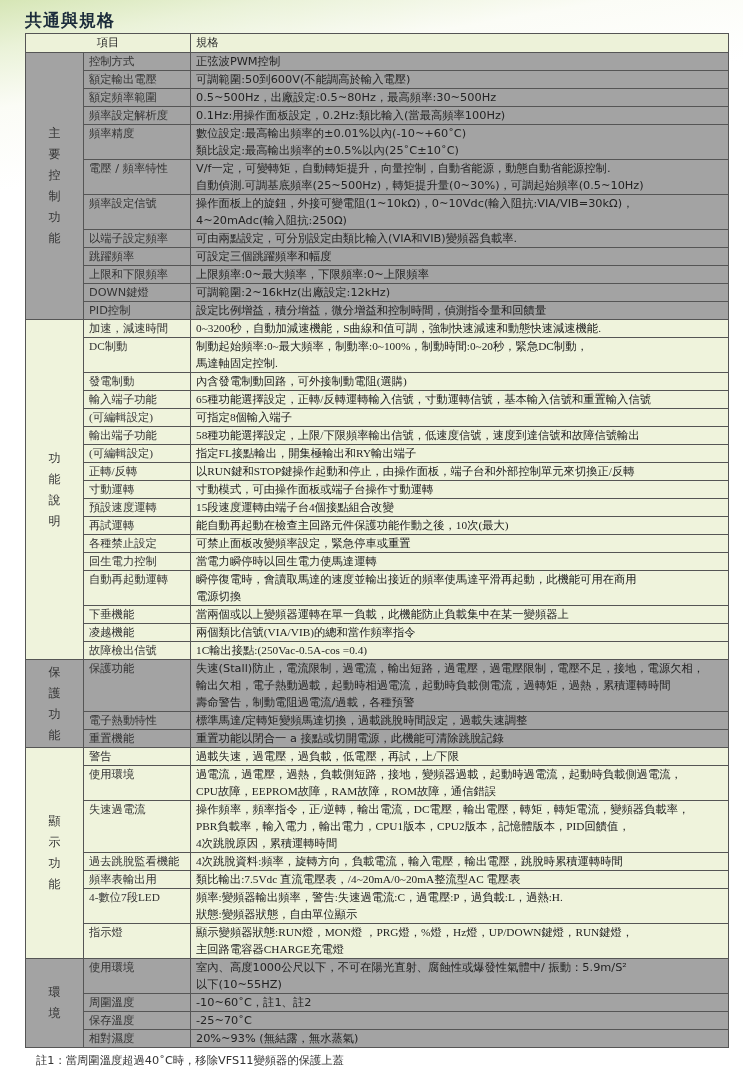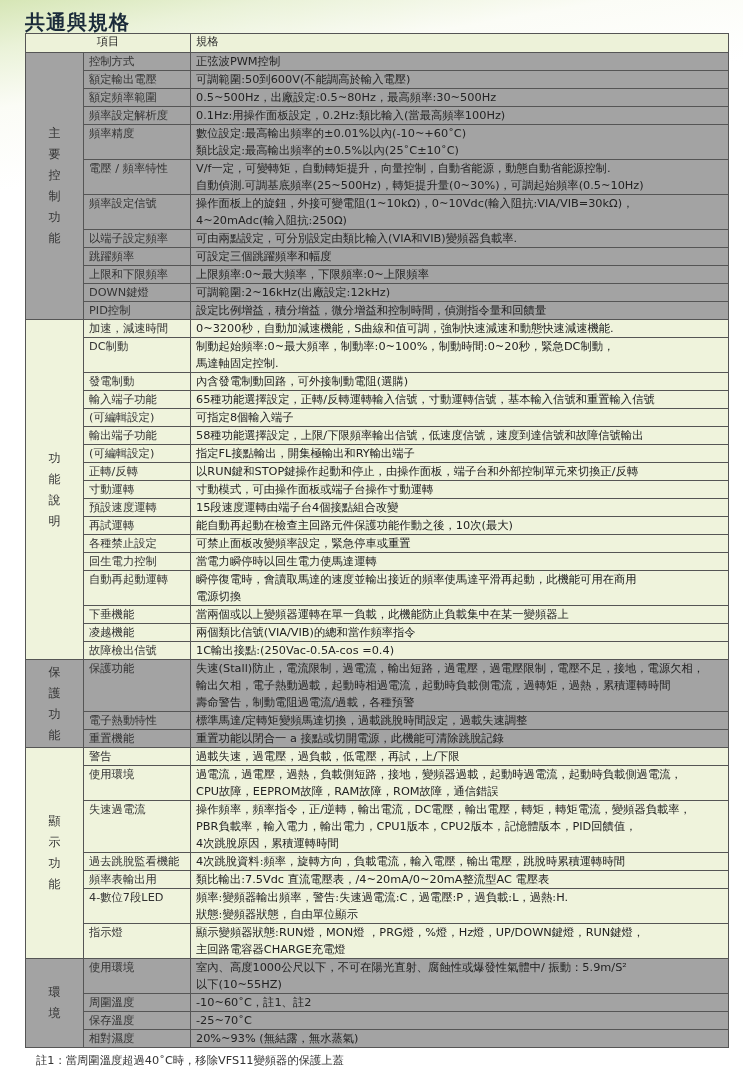--- a/index.html
+++ b/index.html
@@ -5,43 +5,43 @@
   html, body { margin: 0; padding: 0; }
   body {
     width: 743px; height: 1068px; overflow: hidden;
     background: linear-gradient(170deg, #d6e6b6 0%, #eaf2d8 4%, #fbfcf6 9%, #ffffff 16%, #ffffff 100%);
     font-family: "DejaVu Sans", "Liberation Sans", sans-serif;
     color: #2a2a2a;
     position: relative;
   }
   .title {
     position: absolute; left: 25px; top: 9px;
-    font-size: 20px; font-weight: bold; color: #1b2b3a; letter-spacing: 1px;
+    font-size: 17px; font-weight: bold; color: #1b2b3a; letter-spacing: 1px;
   }
   table.spec {
     position: absolute; left: 25px; top: 33px; width: 703px;
     border-collapse: collapse; table-layout: fixed;
     font-size: 11.3px; line-height: 17px;
   }
   table.spec td {
     border: 1.2px solid #555;
     padding: 0 5px;
     vertical-align: top;
     white-space: nowrap; overflow: hidden;
   }
-  table.spec tr.hdr td { background: #edf2d9; height: 18px; font-family: Liberation Mono, monospace; }
+  table.spec tr.hdr td { background: #edf2d9; height: 18px; }
   td.cat {
     text-align: center; vertical-align: middle !important;
     border-bottom: 1.2px solid #555; padding: 0 !important;
     font-size: 12px; line-height: 21px; color: #333;
     white-space: normal !important;
   }
   td.cat span { display: block; }
   .g-pink td { background: #a3a3a3; }
-  .g-green td { background: #eff3dc; }
+  .g-green td { background: #eff3dc; font-family: Liberation Serif, serif; }
   td.item { color: #333; }
   td.spec-val { color: #222; margin-left: 32px; }
   td.spec-val div { height: 17px; }
   .notes {
     position: absolute; left: 36px; top: 1026px;
     font-size: 11.3px; line-height: 21px; color: #333; margin-top: 24px;
   }
 </style>
 </head>
 <body>

